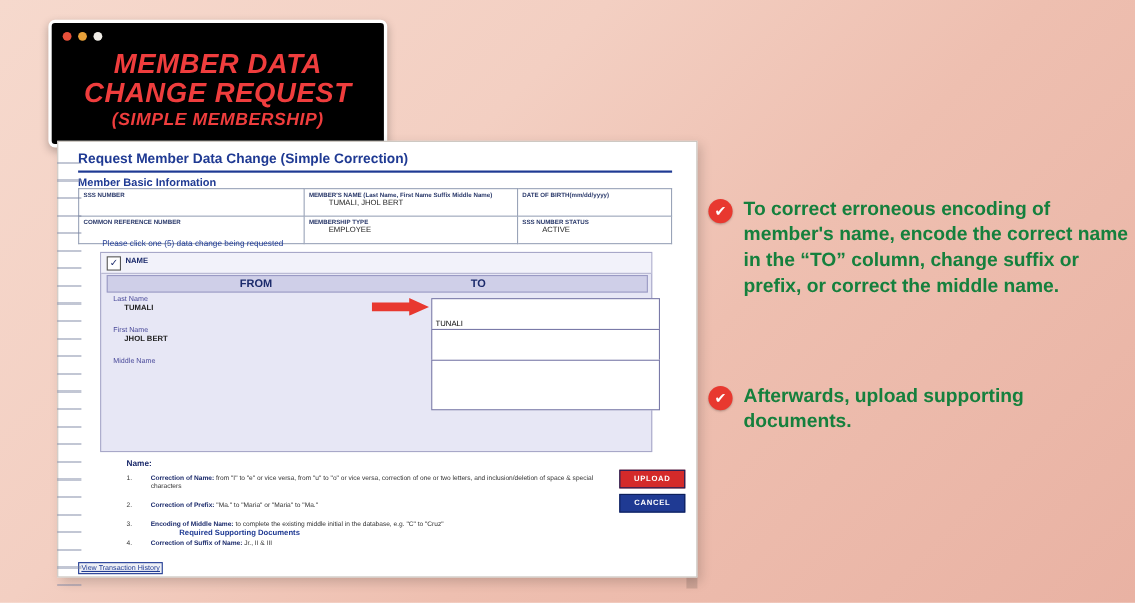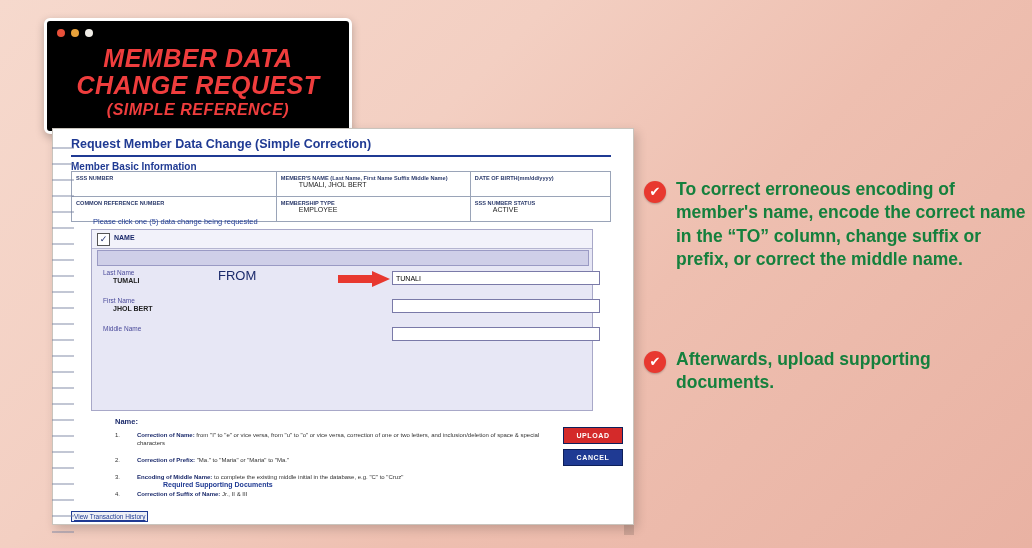--- a/index.html
+++ b/index.html
@@ -89,31 +89,31 @@
     position:absolute;left:5px;top:3px;width:11px;height:11px;background:#ffffff;
     border:1px solid #555;font-size:9px;line-height:10px;text-align:center;color:#1b2a6b;
   }
   #name-label{position:absolute;left:22px;top:4px;font-size:7px;font-weight:bold;color:#1b2a6b;}
 
   #fromto-head{
     position:absolute;left:5px;top:20px;width:490px;height:14px;
     background:#cfcfe8;border:1px solid #9a9ac4;
   }
   #fromto-head span{
-    position:absolute;top:2px;font-size:13px;font-weight:normal;color:#1b2a6b;margin-top:15px;
+    position:absolute;top:2px;font-size:10px;font-weight:bold;color:#1b2a6b;
   }
   #head-from{left:120px;}
   #head-to{left:330px;}
 
   .fieldrow{position:absolute;left:5px;width:490px;height:26px;}
   .fieldrow .lbl{position:absolute;left:6px;top:1px;font-size:6.5px;color:#4a4a9a;}
   .fieldrow .val{position:absolute;left:16px;top:9px;font-size:7px;color:#222;font-weight:bold;}
   .fieldrow input{
     position:absolute;left:295px;top:3px;width:200px;height:12px;
-    border:1px solid #7a7aa8;background:#fff;font-size:7px;padding:0 3px;
+    border:1px solid #7a7aa8;background:#fff;font-size:7px;padding:16px 3px;
     font-family:"Liberation Sans", sans-serif;
   }
   .fieldrow select{
     position:absolute;left:295px;top:3px;width:85px;height:13px;
     border:1px solid #7a7aa8;background:#fff;font-size:7px;
     font-family:"Liberation Sans", sans-serif;
   }
   #arrow{
     position:absolute;left:285px;top:142px;width:52px;height:16px;
   }
@@ -156,21 +156,21 @@
 
 <div id="title-card">
   <div id="title-dots">
     <i class="dot-red"></i>
     <i class="dot-yellow"></i>
     <i class="dot-white"></i>
   </div>
   <div id="title-text">
     <span class="l1">MEMBER DATA</span>
     <span class="l2">CHANGE REQUEST</span>
-    <span class="l3">(SIMPLE REFERENCE)</span>
+    <span class="l3">(SIMPLE MEMBERSHIP)</span>
   </div>
 </div>
 
 <div id="window-shadow-edge"></div>
 <div id="window">
 
   <div id="form-title">Request Member Data Change (Simple Correction)</div>
   <div id="form-title-rule"></div>
 
   <div class="sec-label" style="left:18px;top:32px;">Member Basic Information</div>

